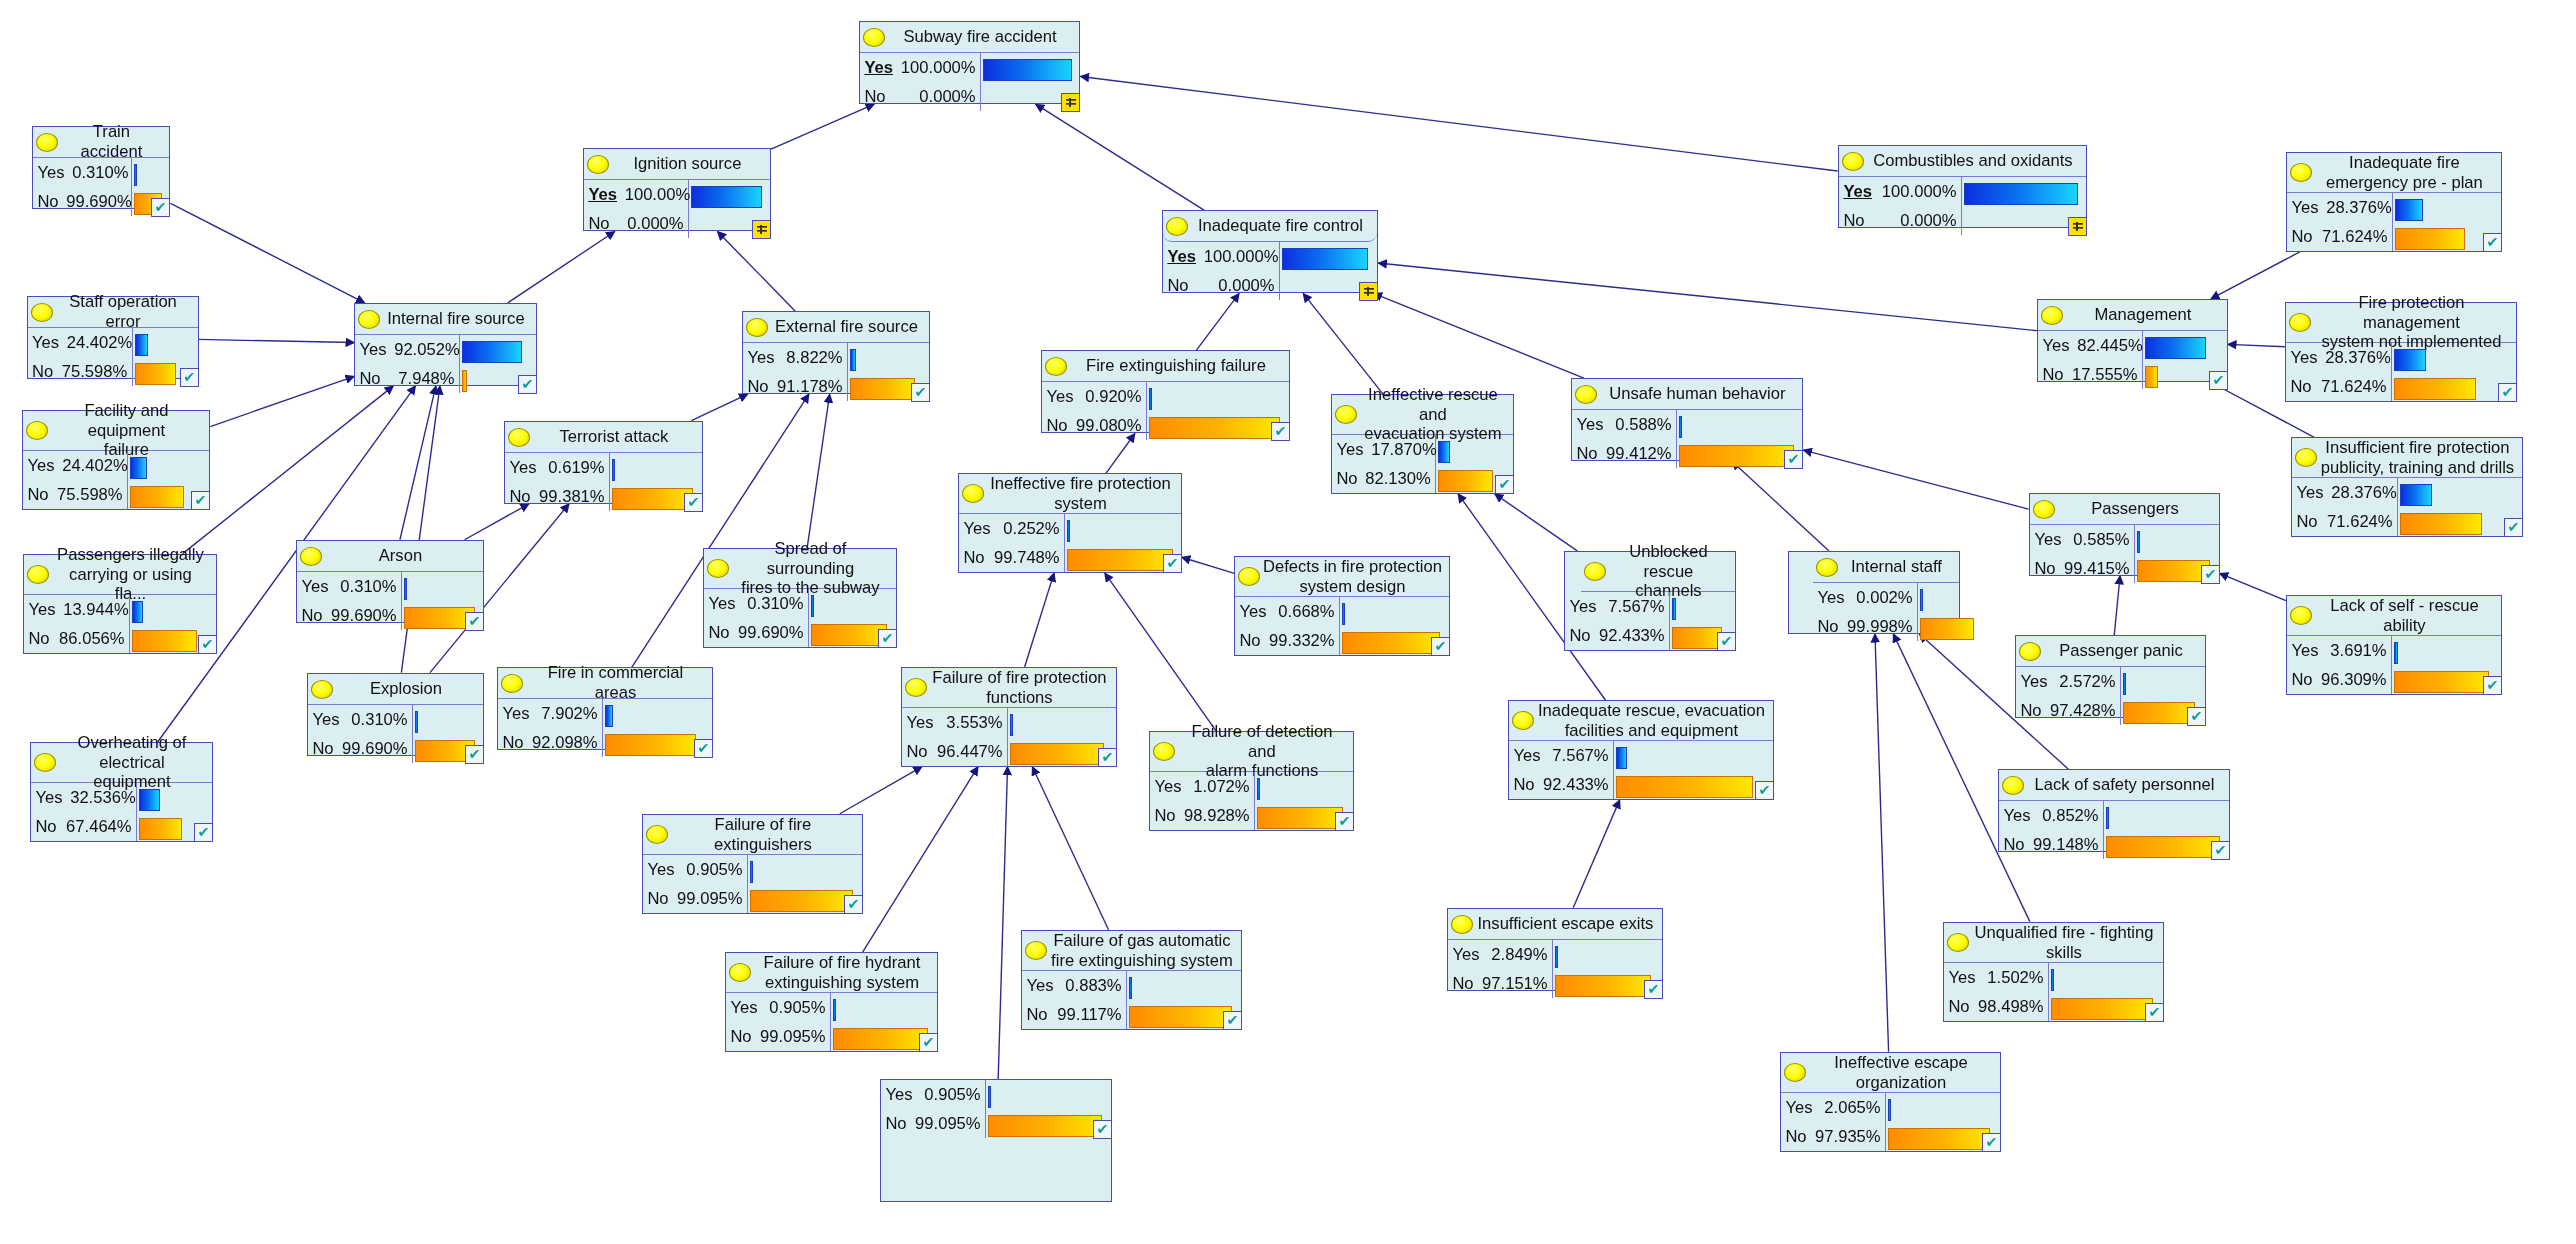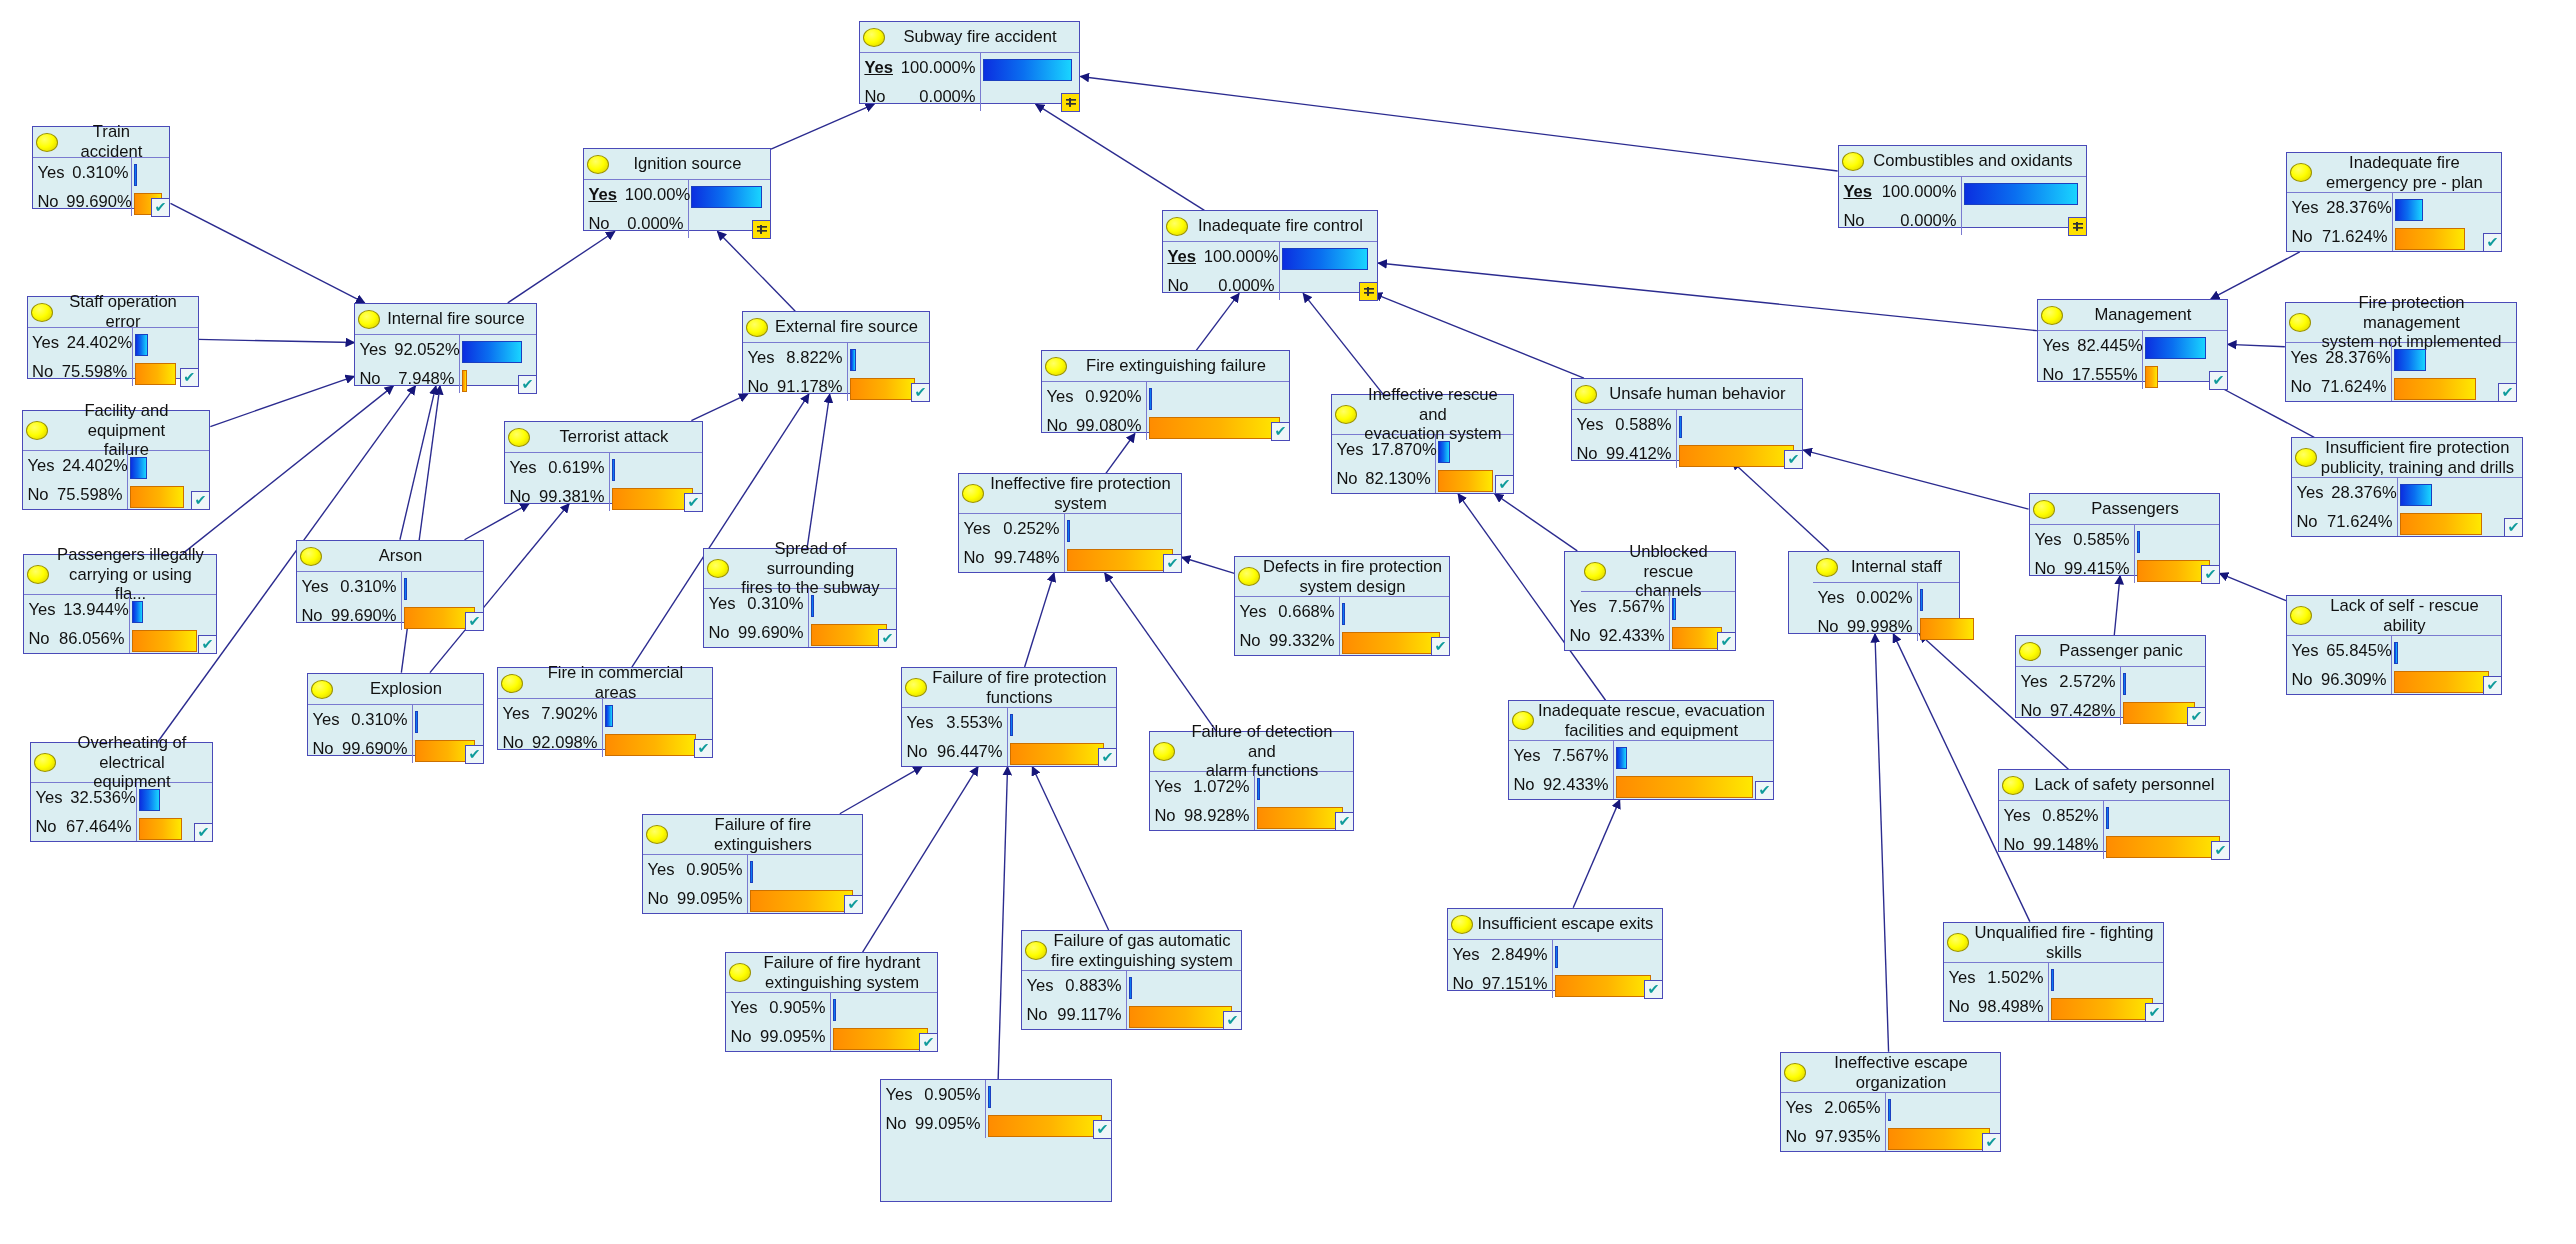--- a/index.html
+++ b/index.html
@@ -219,21 +219,21 @@
             <div class="bar yes" style="width: 28px;"></div>
           </div>
           <div class="bar-row">
             <div class="bar no" style="width: 70px;"></div>
           </div>
         </div>
         <div class="badge check"></div>
       </div>
     </div>
     <div class="node" style="left: 1162px; top: 210px; width: 216px; height: 83px;">
-      <div class="nd-title" style="height: 23px;">
+      <div class="nd-title" style="height: 23px; border-radius: 9px;">
         <span class="nd-bulb"></span>
         <span class="nd-name">Inadequate fire control</span>
       </div>
       <div class="nd-body" style="height: 58px;">
         <div class="nd-states" style="width: 117px;">
           <div class="st-row">
             <span class="st-lab sel">Yes</span>
             <span class="st-val">100.000%</span>
           </div>
           <div class="st-row">
@@ -774,21 +774,21 @@
     <div class="node" style="left: 2286px; top: 595px; width: 216px; height: 100px;">
       <div class="nd-title" style="height: 40px;">
         <span class="nd-bulb"></span>
         <span class="nd-name">Lack of self - rescue
 ability</span>
       </div>
       <div class="nd-body" style="height: 58px;">
         <div class="nd-states" style="width: 105px;">
           <div class="st-row">
             <span class="st-lab">Yes</span>
-            <span class="st-val">65.845%</span>
+            <span class="st-val">3.691%</span>
           </div>
           <div class="st-row">
             <span class="st-lab">No</span>
             <span class="st-val">96.309%</span>
           </div>
         </div>
         <div class="nd-bars">
           <div class="bar-row">
             <div class="bar yes" style="width: 3.9px;"></div>
           </div>

